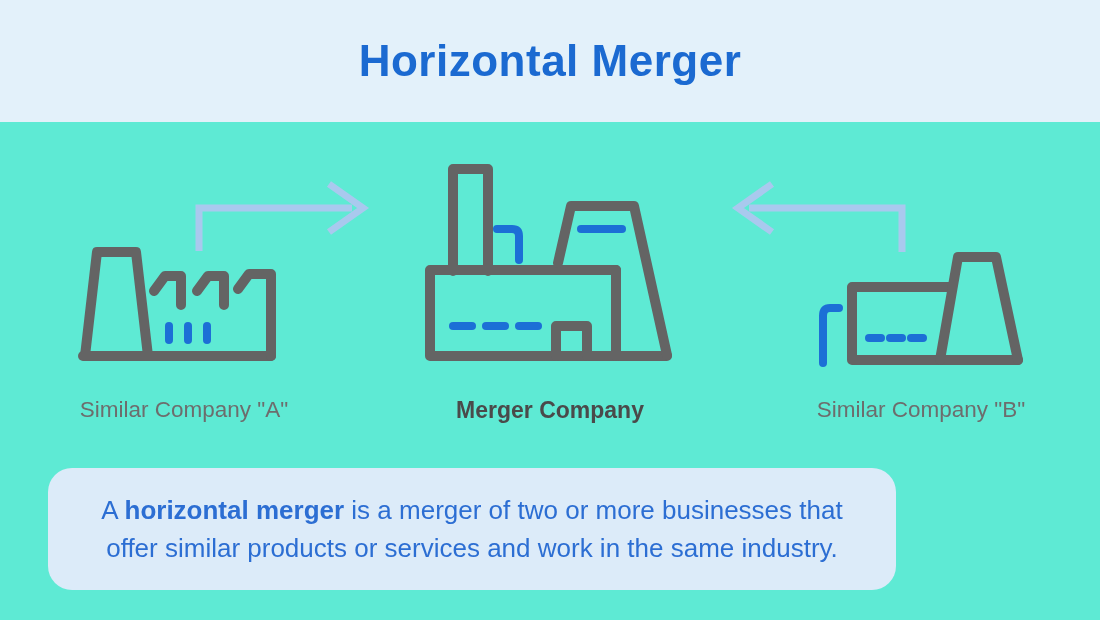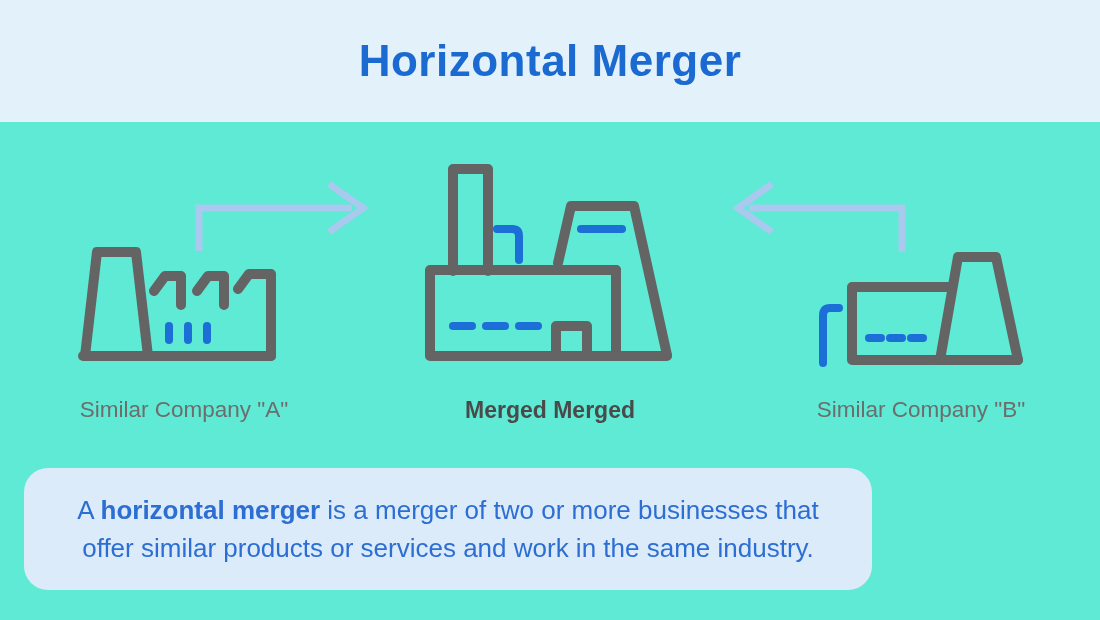--- a/index.html
+++ b/index.html
@@ -50,21 +50,21 @@
   .label-a { left: 34px; }
   .label-b { left: 771px; }
   .label-merged {
     left: 400px;
     font-weight: bold;
     font-size: 23px;
     color: var(--merged-label);
   }
 
   .definition-box {
-    position: absolute; left: 24px; top: 468px; width: 848px; height: 122px;
+    position: absolute; left: 48px; top: 468px; width: 848px; height: 122px;
     background: var(--definition-bg);
     border-radius: 24px;
     display: flex; align-items: center; justify-content: center;
     padding: 0 42px;
   }
   .definition-text {
     text-align: center;
     font-size: 26px;
     line-height: 38px;
     color: var(--definition-text);
@@ -127,21 +127,21 @@
       <path class="stroke-blue" d="M 839 178 H 830 Q 823 178 823 186 V 233"></path>
       <g class="stroke-blue">
         <path d="M 869 208 H 881"></path>
         <path d="M 890 208 H 902"></path>
         <path d="M 911 208 H 923"></path>
       </g>
     </g>
   </svg>
 
   <div class="label label-a">Similar Company "A"</div>
-  <div class="label label-merged">Merged Merged</div>
+  <div class="label label-merged">Merger Company</div>
   <div class="label label-b">Similar Company "B"</div>
 
   <div class="definition-box">
     <div class="definition-text">
       <span>A</span>
       <b>horizontal merger</b>
       <span>is a merger of two or more businesses that offer similar products or services and work in the same industry.</span>
     </div>
   </div>
 

